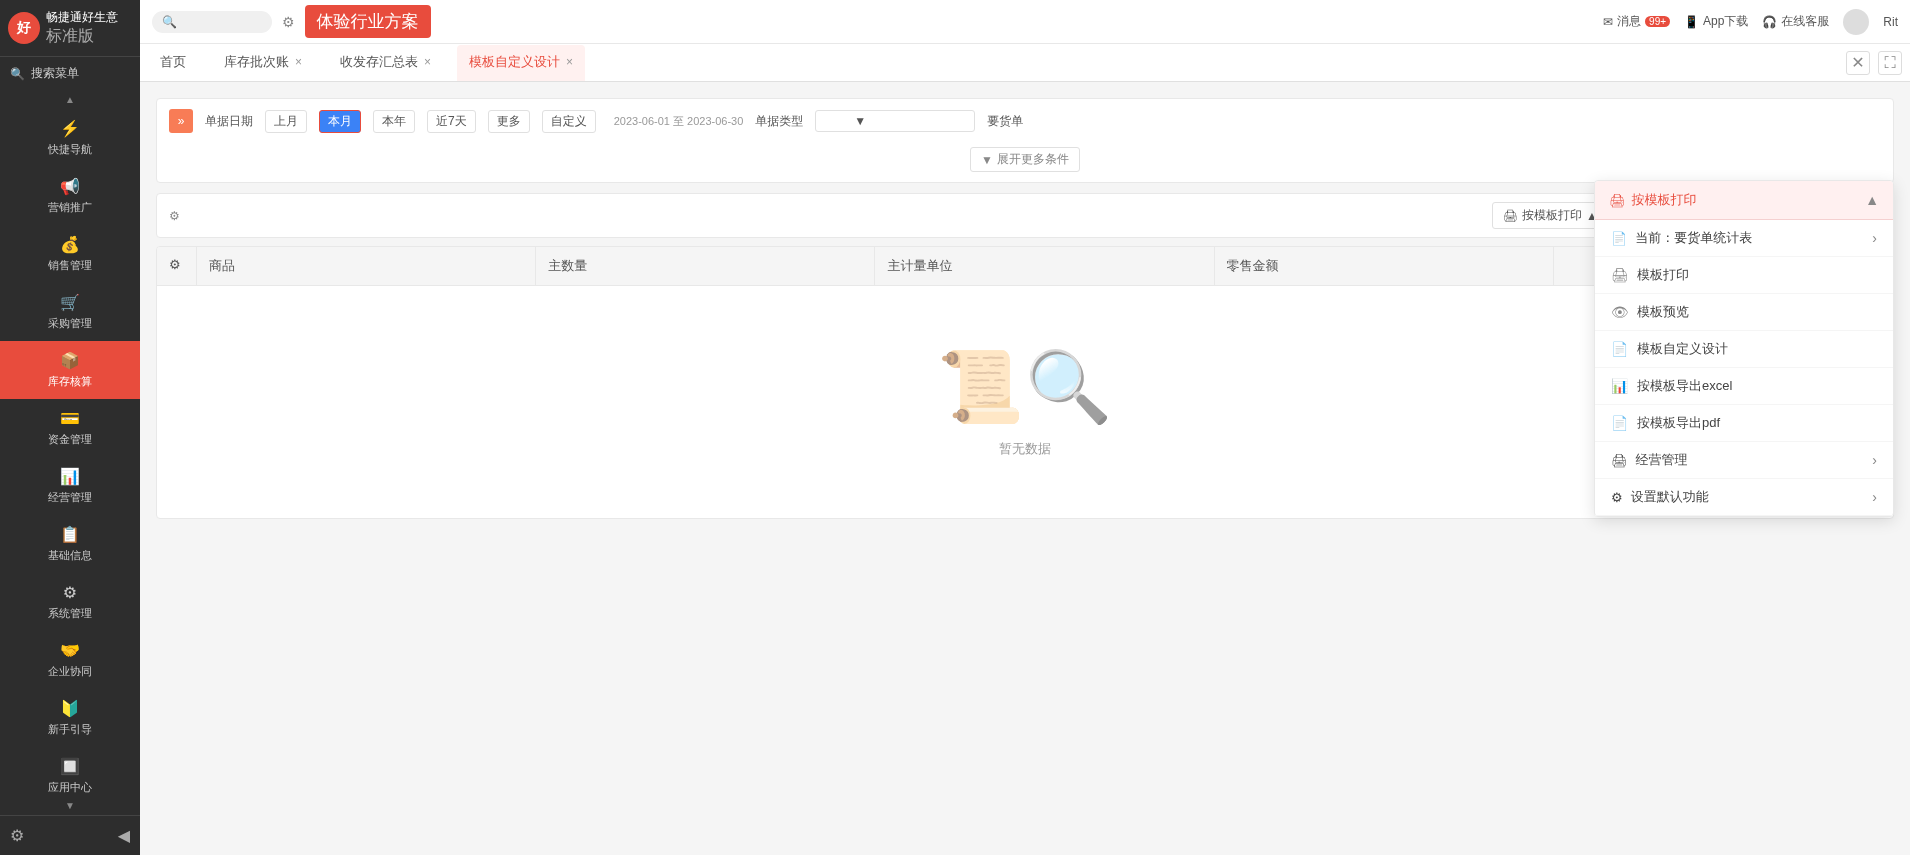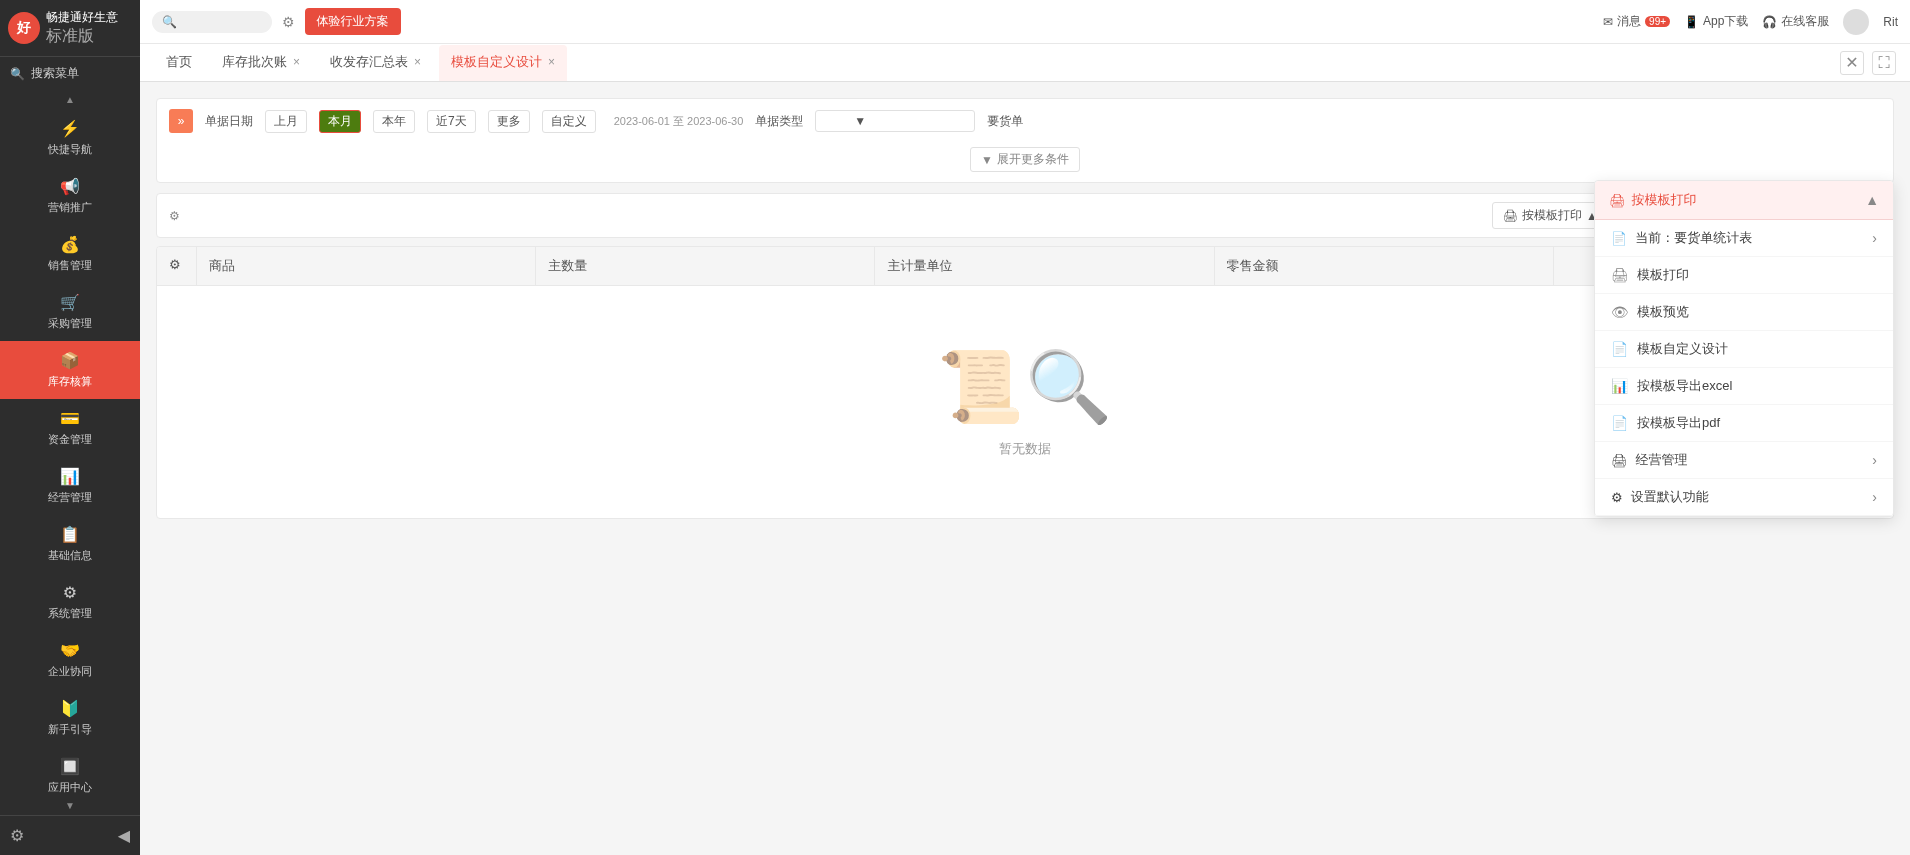--- a/index.html
+++ b/index.html
@@ -98,21 +98,21 @@
       font-size: 12px;
       min-width: 120px;
     }
     .topbar-gear { color: #888; cursor: pointer; font-size: 14px; }
     .topbar-trial-btn {
       background: #e84c3d;
       color: #fff;
       border: none;
       border-radius: 4px;
       padding: 5px 12px;
-      font-size: 12px;
+      font-size: 17px;
       cursor: pointer;
       white-space: nowrap;
     }
     .topbar-spacer { flex: 1; }
     .topbar-right {
       display: flex; align-items: center; gap: 14px;
     }
     .topbar-right-item {
       display: flex; align-items: center; gap: 4px;
       color: #555; font-size: 12px; cursor: pointer;
@@ -132,24 +132,24 @@
       border-radius: 50%;
     }
     .username { color: #555; font-size: 12px; }
 
     
     .tabs-bar {
       background: #fff;
       border-bottom: 1px solid #e0e0e0;
       display: flex;
       align-items: center;
-      padding: 0 14px;
+      padding: 0 8px;
       height: 38px;
       flex-shrink: 0;
-      gap: 6px;
+      gap: 14px;
     }
     .tab-item {
       display: flex; align-items: center;
       padding: 0 12px;
       height: 36px;
       font-size: 13px;
       color: #555;
       cursor: pointer;
       border-bottom: 2px solid transparent;
       white-space: nowrap;
@@ -232,21 +232,21 @@
     .date-btn {
       padding: 2px 8px;
       font-size: 12px;
       border: 1px solid #e0e0e0;
       border-radius: 3px;
       background: #fff;
       color: #555;
       cursor: pointer;
     }
     .date-btn.active {
-      background: #4d7c0f;
+      background: #3b82f6;
       color: #fff;
       border-color: #e84c3d;
     }
     .date-range { font-size: 11px; color: #999; margin-left: 6px; }
     .select-box {
       display: flex; align-items: center;
       border: 1px solid #e0e0e0;
       border-radius: 3px;
       background: #fff;
       padding: 3px 8px;

